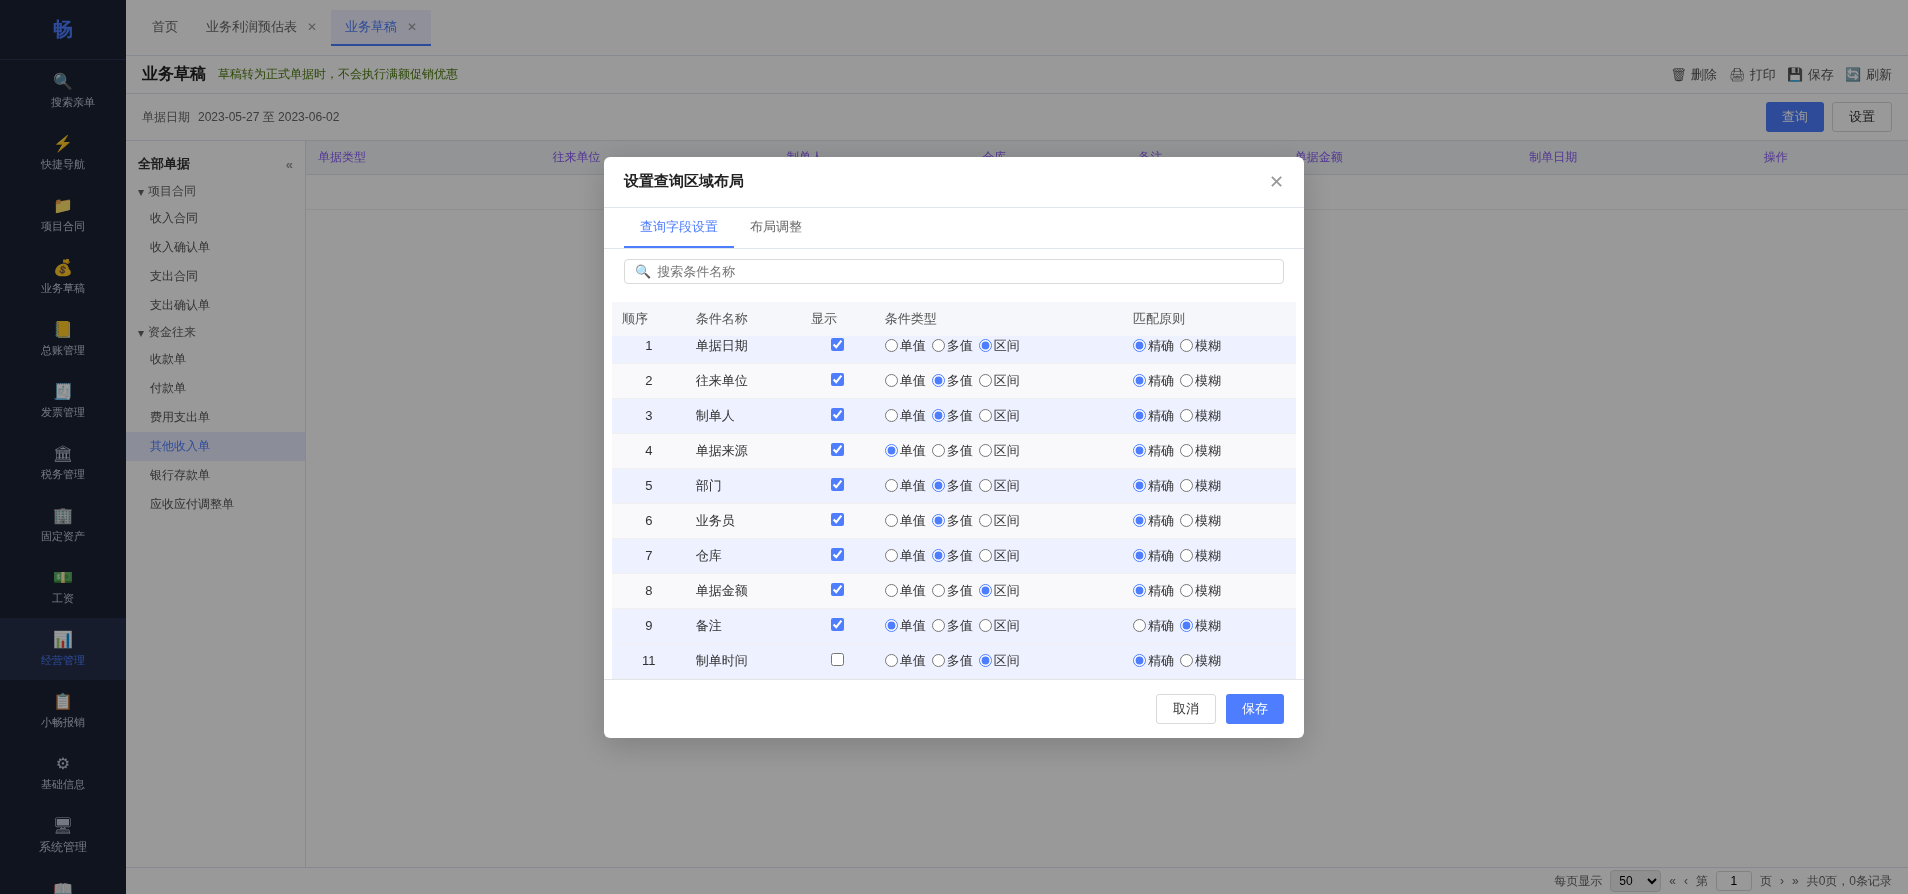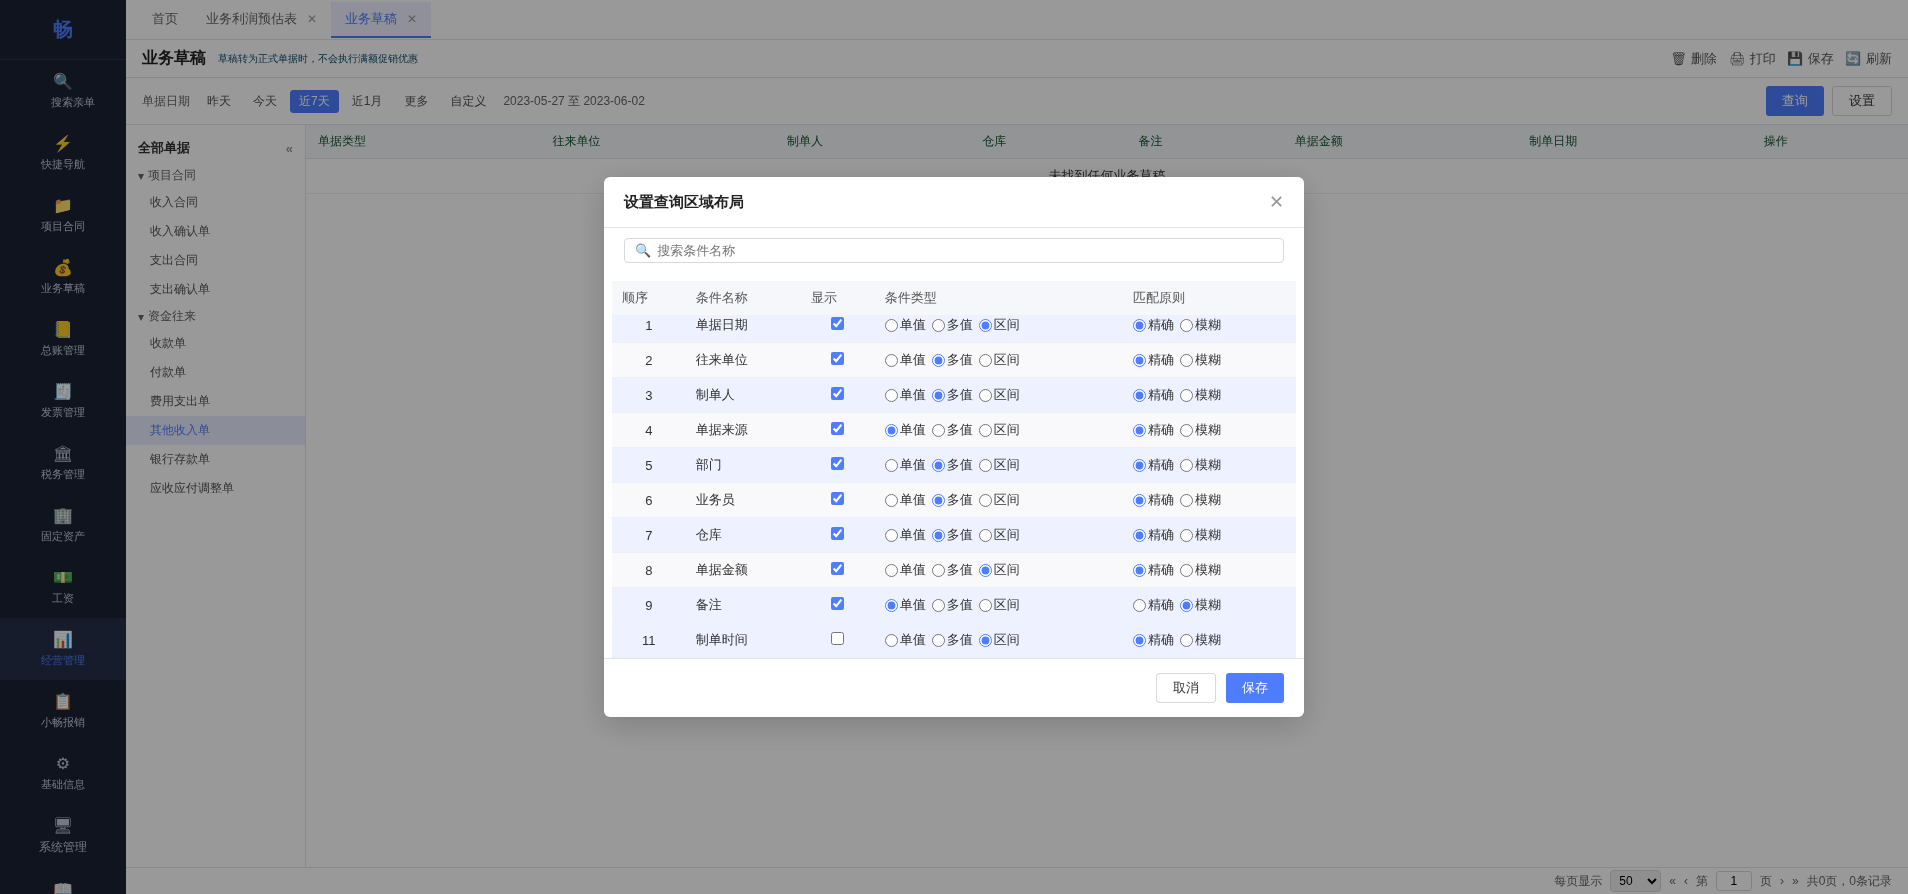--- a/index.html
+++ b/index.html
@@ -12,30 +12,30 @@
     .sidebar { width: 126px; background: #1a2233; color: #c0c8d8; display: flex; flex-direction: column; flex-shrink: 0; }
     .sidebar-item { display: flex; flex-direction: column; align-items: center; padding: 12px 8px; cursor: pointer; font-size: 12px; gap: 4px; }
     .sidebar-item.active { background: #253048; color: #4e7eff; }
     .sidebar-item .icon { font-size: 16px; }
     .sidebar-logo { padding: 16px 8px; display: flex; align-items: center; justify-content: center; border-bottom: 1px solid #2a3550; }
 
     
     .main { flex: 1; display: flex; flex-direction: column; overflow: hidden; }
 
     
-    .tab-bar { background: #fff; border-bottom: 1px solid #e0e4ed; display: flex; align-items: center; padding: 0 12px; height: 40px; flex-shrink: 0; }
+    .tab-bar { background: #fff; border-bottom: 1px solid #e0e4ed; display: flex; align-items: center; padding: 0 12px; height: 56px; flex-shrink: 0; }
     .tab { padding: 8px 14px; cursor: pointer; font-size: 13px; color: #666; border-bottom: 2px solid transparent; display: flex; align-items: center; gap: 6px; white-space: nowrap; }
     .tab.active { color: #4e7eff; border-bottom: 2px solid #4e7eff; background: #eef1ff; }
     .tab .close { color: #999; font-size: 12px; margin-left: 4px; }
 
     
     .page-header { background: #fff; padding: 8px 16px; border-bottom: 1px solid #e0e4ed; display: flex; align-items: center; justify-content: space-between; flex-shrink: 0; }
     .page-title-area { display: flex; align-items: center; gap: 12px; }
     .page-title { font-size: 16px; font-weight: bold; color: #222; }
-    .page-subtitle { font-size: 10px; color: #0c4a6e; }
+    .page-subtitle { font-size: 12px; color: #4d7c0f; }
     .header-actions { display: flex; gap: 12px; align-items: center; }
     .header-btn { display: flex; align-items: center; gap: 4px; color: #555; cursor: pointer; font-size: 13px; }
 
     
     .filter-bar { background: #fff; padding: 8px 16px; border-bottom: 1px solid #e0e4ed; display: flex; align-items: center; gap: 8px; flex-shrink: 0; flex-wrap: wrap; }
     .filter-label { color: #666; font-size: 12px; }
     .filter-btn { padding: 2px 8px; border-radius: 3px; cursor: pointer; font-size: 12px; border: 1px solid transparent; color: #555; }
     .filter-btn.active { background: #4e7eff; color: #fff; border-color: #4e7eff; }
     .filter-date { color: #666; font-size: 12px; }
     .filter-actions { margin-left: auto; display: flex; gap: 8px; }
@@ -98,21 +98,21 @@
 
     
     .dialog-footer { padding: 14px 20px; border-top: 1px solid #e0e4ed; display: flex; justify-content: flex-end; gap: 10px; flex-shrink: 0; }
 
     
     ::-webkit-scrollbar { width: 6px; height: 6px; }
     ::-webkit-scrollbar-thumb { background: #ccc; border-radius: 3px; }
 
     
     .data-table { width: 100%; border-collapse: collapse; }
-    .data-table th { background: #f5f7fa; padding: 8px 12px; text-align: left; font-size: 12px; color: #14532d; font-weight: normal; border-bottom: 1px solid #e0e4ed; white-space: nowrap; }
+    .data-table th { background: #f5f7fa; padding: 8px 12px; text-align: left; font-size: 12px; color: #8b5cf6; font-weight: normal; border-bottom: 1px solid #e0e4ed; white-space: nowrap; }
     .data-table td { padding: 8px 12px; font-size: 13px; color: #333; border-bottom: 1px solid #f0f0f0; }
   </style>
 </head>
 <body>
 
 <div class="app-container">
 
   <div class="sidebar">
     <div class="sidebar-logo">
       <span style="color:#4e7eff;font-size:20px;font-weight:bold;">畅</span>
@@ -215,28 +215,20 @@
           </div>
           <div class="header-btn">
             <span>🔄</span>
             <span>刷新</span>
           </div>
         </div>
     </div>
 
     <div class="filter-bar">
       <span class="filter-label">单据日期</span>
-      <div id="filter-options" style="display:flex;gap:4px;">
-          <span class="filter-btn">昨天</span>
-          <span class="filter-btn">今天</span>
-          <span class="filter-btn active">近7天</span>
-          <span class="filter-btn">近1月</span>
-          <span class="filter-btn">更多</span>
-          <span class="filter-btn">自定义</span>
-        </div>
       <span class="filter-date">2023-05-27 至 2023-06-02</span>
       <div class="filter-actions">
         <button class="btn-primary">查询</button>
         <button class="btn-default">设置</button>
       </div>
     </div>
 
     <div class="content-area">
 
       <div class="left-panel">
@@ -312,20 +304,24 @@
 </div>
 
 <div class="overlay">
   <div class="dialog">
     <div class="dialog-header">
       <span class="dialog-title">设置查询区域布局</span>
       <span class="dialog-close">✕</span>
     </div>
     <div class="dialog-body">
 
+      <div class="dialog-tabs" id="dialog-tabs">
+          <div class="dialog-tab active">查询字段设置</div>
+          <div class="dialog-tab">布局调整</div>
+        </div>
 
       <div class="dialog-search">
         <div class="search-input-wrap">
           <span class="search-icon">🔍</span>
           <input type="text" class="search-input" placeholder="搜索条件名称" style="">
         </div>
       </div>
 
       <div class="dialog-table-wrap">
         <table class="dialog-table">

